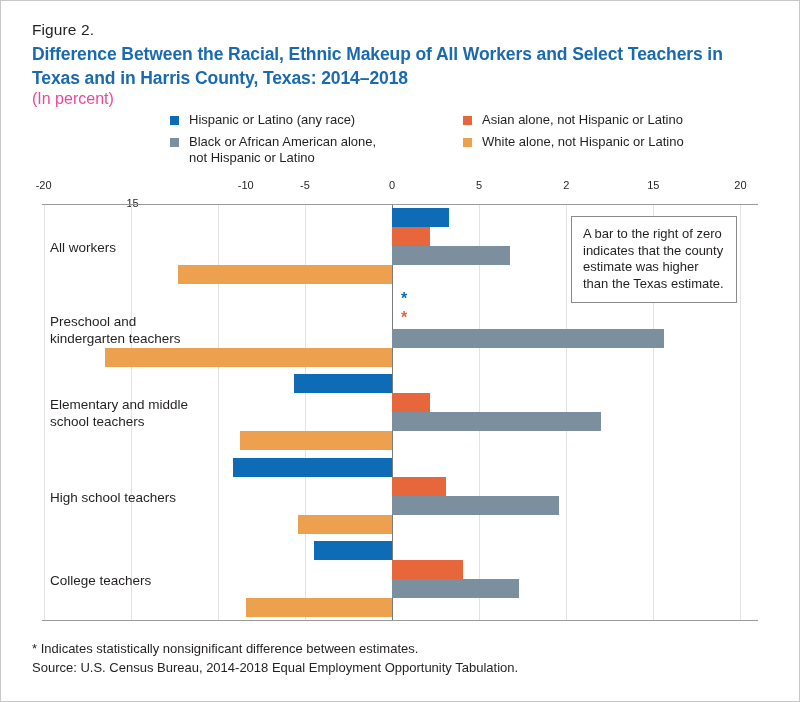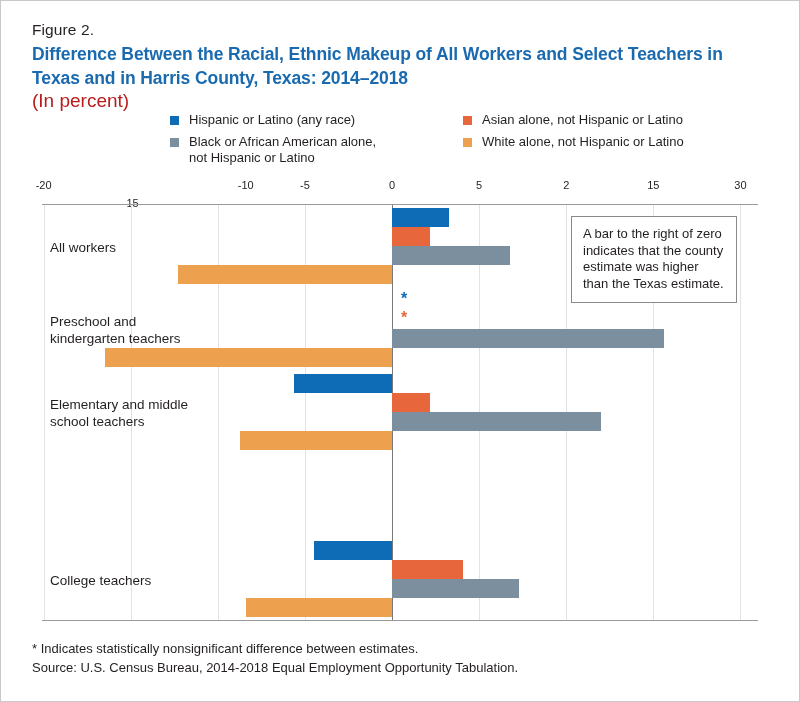--- a/index.html
+++ b/index.html
@@ -23,21 +23,21 @@
     position:absolute;left:31px;top:20px;
     font-size:15.5px;color:#231f20;letter-spacing:0.1px;
   }
   .fig-title{
     position:absolute;left:31px;top:42px;width:705px;
     font-size:17.5px;font-weight:bold;color:#1a6ab0;
     line-height:1.36;letter-spacing:-0.1px;
   }
   .fig-sub{
     position:absolute;left:31px;top:89px;
-    font-size:19px;color:#b91c1c;
+    font-size:16px;color:#ec4899;
   }
 
   
   .legend{
     position:absolute;left:133px;top:111px;width:620px;height:50px;
   }
   .legend-col{position:absolute;top:0;}
   .legend-col.c1{left:0;}
   .legend-col.c2{left:293px;}
   .legend-item{
@@ -145,21 +145,21 @@
 
   <div class="axis-ticks" id="axis-ticks">
       <div class="tick-lab" style="left: 42.6px;">-20</div>
       <div class="tick-lab" style="left: 129.7px; margin-top: 18px;">-15</div>
       <div class="tick-lab" style="left: 216.8px; margin-left: 28px;">-10</div>
       <div class="tick-lab" style="left: 303.9px;">-5</div>
       <div class="tick-lab" style="left: 391px;">0</div>
       <div class="tick-lab" style="left: 478.1px;">5</div>
       <div class="tick-lab" style="left: 565.2px;">2</div>
       <div class="tick-lab" style="left: 652.3px;">15</div>
-      <div class="tick-lab" style="left: 739.4px;">30</div>
+      <div class="tick-lab" style="left: 739.4px;">20</div>
     </div>
 
   <div class="plot" id="plot">
       <div class="gridline" style="left: 1.6px;"></div>
       <div class="gridline" style="left: 88.7px;"></div>
       <div class="gridline" style="left: 175.8px;"></div>
       <div class="gridline" style="left: 262.9px;"></div>
       <div class="gridline" style="left: 437.1px;"></div>
       <div class="gridline" style="left: 524.2px;"></div>
       <div class="gridline" style="left: 611.3px;"></div>
@@ -181,20 +181,27 @@
         <div class="bar" style="background: rgb(237, 160, 77); top: 59.7px; height: 19px; left: 62.57px; width: 287.43px;"></div>
       </div>
       <div class="group" style="top: 166.8px; height: 83.4px;">
         <div class="cat-label" style="top: 41.7px;">Elementary and middle
 school teachers</div>
         <div class="bar" style="background: rgb(13, 108, 181); top: 2.7px; height: 19px; left: 252.448px; width: 97.552px;"></div>
         <div class="bar" style="background: rgb(232, 102, 60); top: 21.7px; height: 19px; left: 350px; width: 38.324px;"></div>
         <div class="bar" style="background: rgb(123, 143, 158); top: 40.7px; height: 19px; left: 350px; width: 209.04px;"></div>
         <div class="bar" style="background: rgb(237, 160, 77); top: 59.7px; height: 19px; left: 198.446px; width: 151.554px;"></div>
       </div>
+      <div class="group" style="top: 250.2px; height: 83.4px;">
+        <div class="cat-label" style="top: 41.7px;">High school teachers</div>
+        <div class="bar" style="background: rgb(13, 108, 181); top: 2.7px; height: 19px; left: 191.478px; width: 158.522px;"></div>
+        <div class="bar" style="background: rgb(232, 102, 60); top: 21.7px; height: 19px; left: 350px; width: 54.002px;"></div>
+        <div class="bar" style="background: rgb(123, 143, 158); top: 40.7px; height: 19px; left: 350px; width: 167.232px;"></div>
+        <div class="bar" style="background: rgb(237, 160, 77); top: 59.7px; height: 19px; left: 255.932px; width: 94.068px;"></div>
+      </div>
       <div class="group" style="top: 333.6px; height: 83.4px;">
         <div class="cat-label" style="top: 41.7px;">College teachers</div>
         <div class="bar" style="background: rgb(13, 108, 181); top: 2.7px; height: 19px; left: 271.61px; width: 78.39px;"></div>
         <div class="bar" style="background: rgb(232, 102, 60); top: 21.7px; height: 19px; left: 350px; width: 71.422px;"></div>
         <div class="bar" style="background: rgb(123, 143, 158); top: 40.7px; height: 19px; left: 350px; width: 127.166px;"></div>
         <div class="bar" style="background: rgb(237, 160, 77); top: 59.7px; height: 19px; left: 203.672px; width: 146.328px;"></div>
       </div>
     </div>
 
   <div class="note-box">A bar to the right of zero indicates that the county estimate was higher than the Texas estimate.</div>

